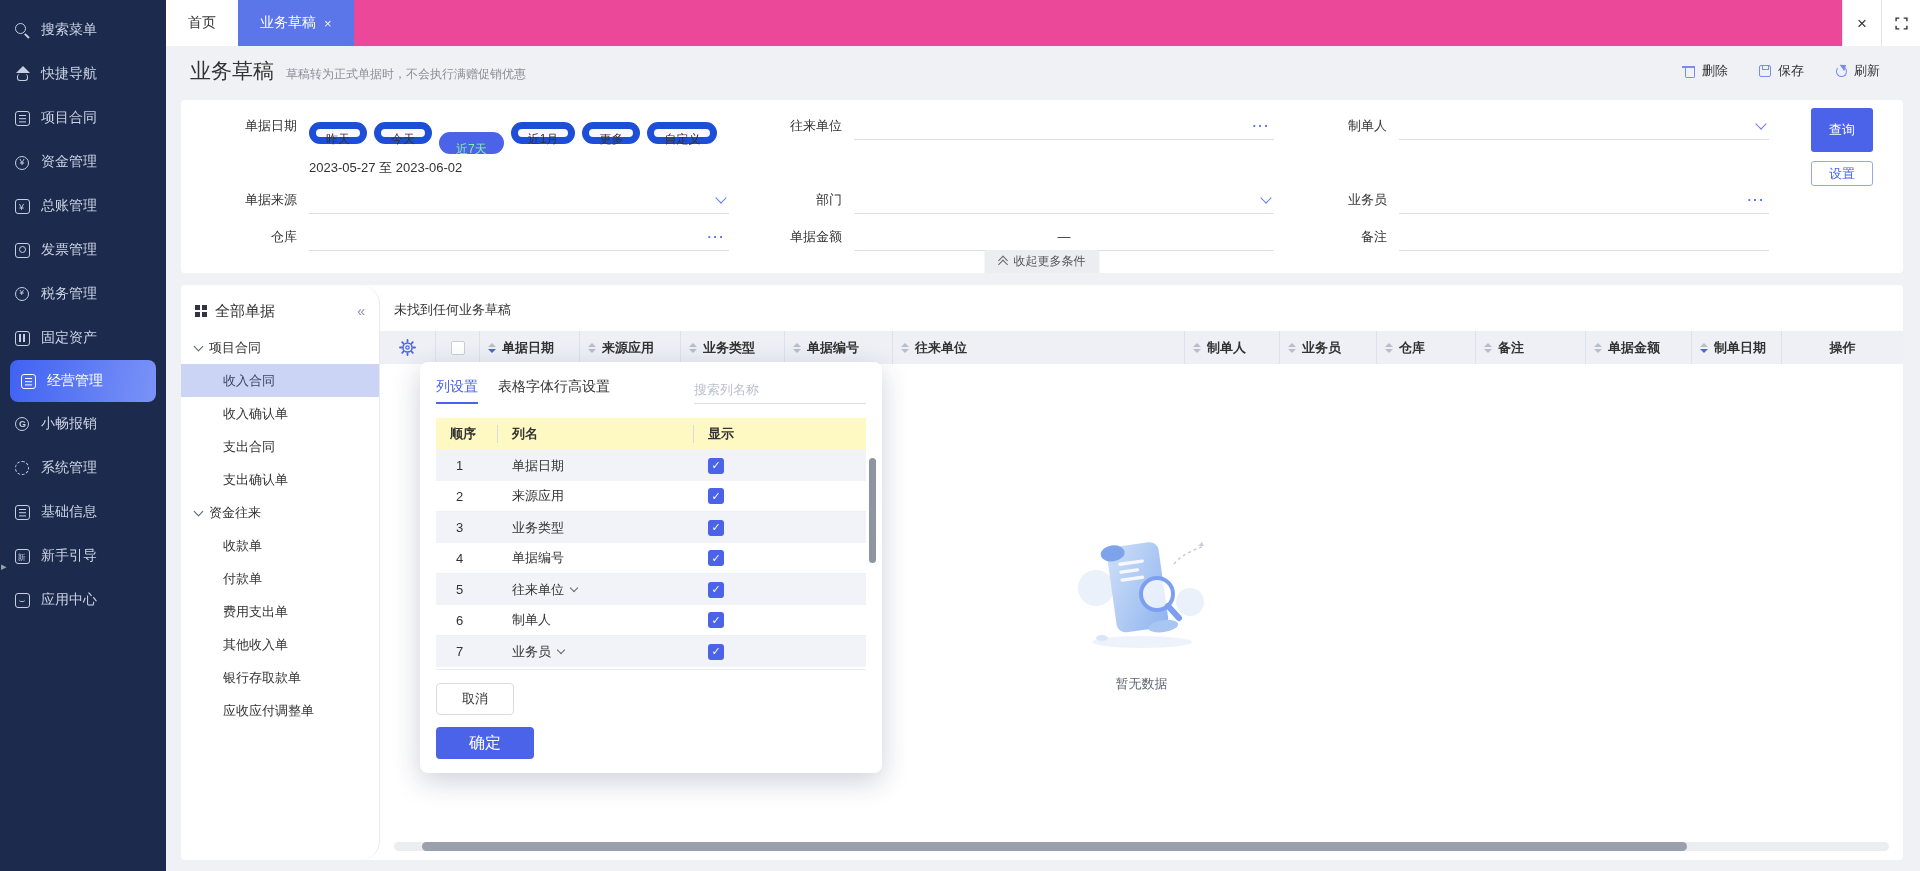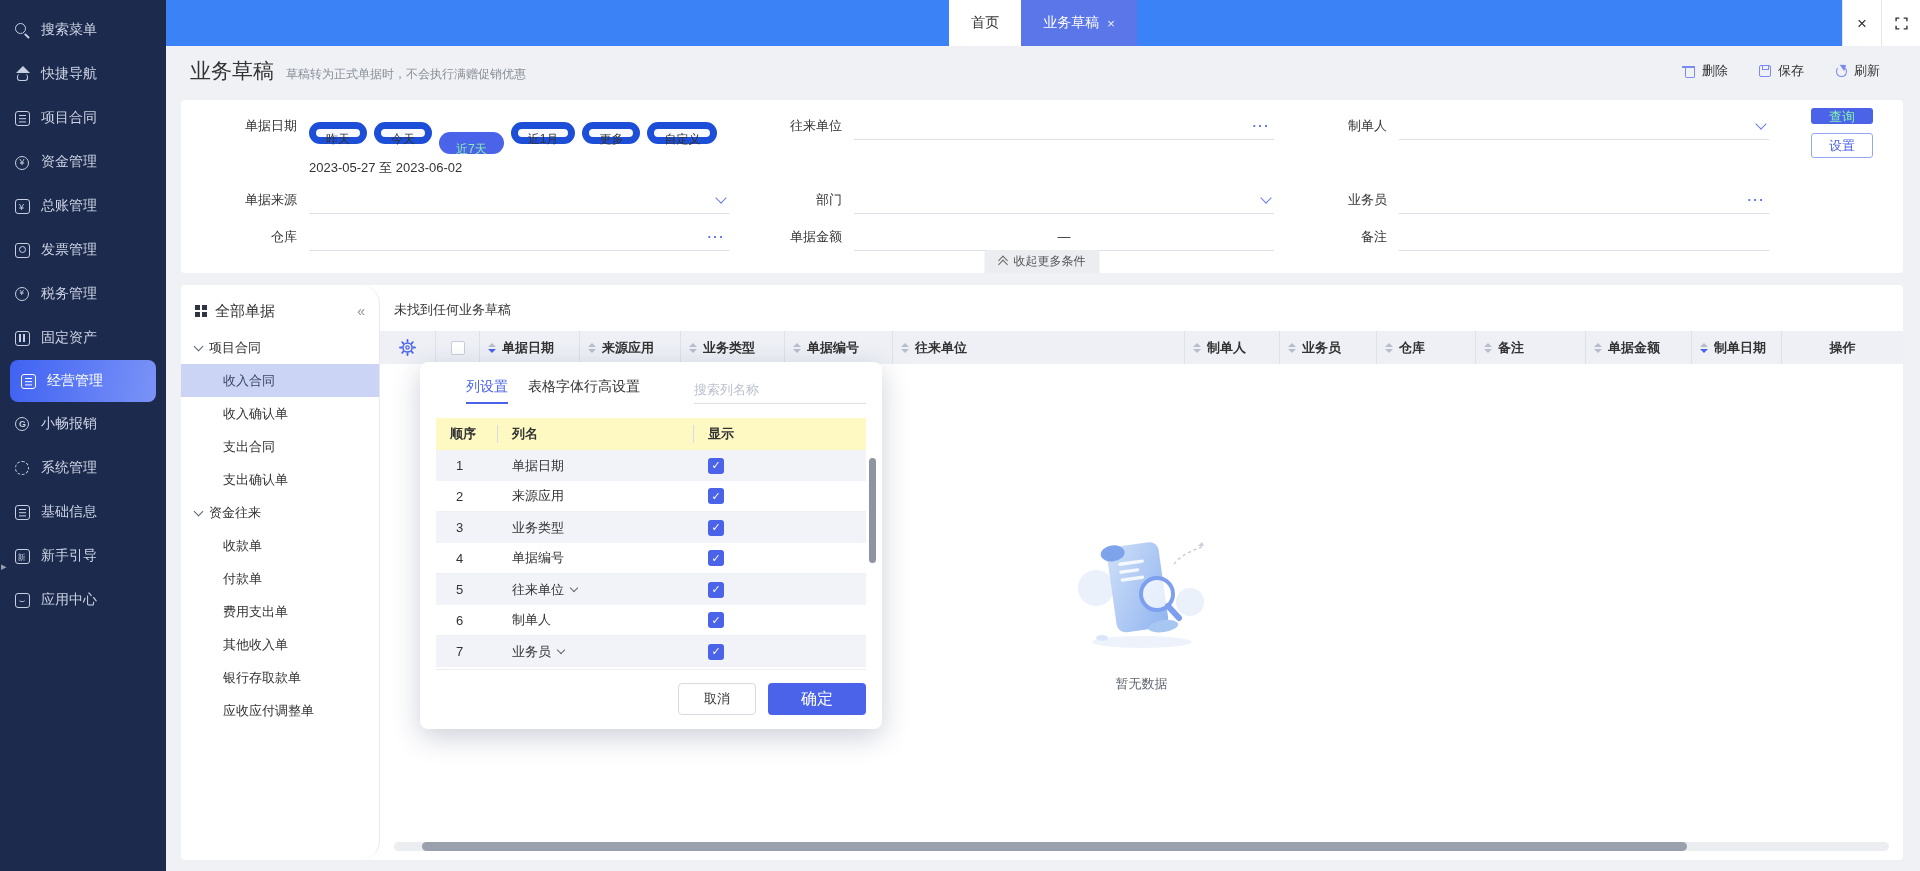--- a/index.html
+++ b/index.html
@@ -33,21 +33,21 @@
   .i-asset::after{content:"";position:absolute;left:5px;top:4.5px;width:2px;height:8px;background:currentColor;box-shadow:4px 0 0 currentColor;}
   .i-reimburse::before{inset:auto;left:1px;top:1px;width:12px;height:12px;border:1.5px solid;border-radius:50%;}
   .i-reimburse::after{content:"G";position:absolute;left:5px;top:3px;font-size:9px;font-weight:bold;}
   .i-system::before{inset:auto;left:1px;top:1px;width:12px;height:12px;border:1.5px dashed;border-radius:50%;}
   .i-guide::after{content:"新";position:absolute;left:3.5px;top:4px;font-size:8px;}
   .i-appcenter::after{content:"";position:absolute;left:4.5px;top:5px;width:6px;height:4px;border-bottom:1.6px solid;border-radius:50%;}
   .edge-arrow{position:absolute;left:1px;top:560px;color:#9aa0b0;font-size:11px;z-index:9;}
 
   
   .main{position:absolute;left:166px;top:0;right:0;bottom:0;}
-  .tabbar{height:46px;background:#3b82f6;display:flex;align-items:stretch;position:relative;justify-content:center;}
+  .tabbar{height:46px;background:#ec4899;display:flex;align-items:stretch;position:relative;}
   .tab{display:flex;align-items:center;justify-content:center;padding:0 22px;font-size:14px;cursor:pointer;background:#fff;color:#333;}
   .tab.active{background:var(--tab-active);color:#fff;}
   .tab-close{margin-left:8px;font-size:13px;opacity:.9;}
   .win-controls{position:absolute;right:0;top:0;bottom:0;display:flex;}
   .win-btn{width:39px;background:#fff;border-left:1px solid #e2e5ec;display:flex;align-items:center;justify-content:center;cursor:pointer;color:#333;}
   .win-btn .x{font-size:17px;line-height:1;}
 
   
   .page-header{height:50px;display:flex;align-items:center;padding:0 40px 0 24px;}
   .page-title{font-size:21px;color:#333;font-weight:400;}
@@ -74,21 +74,21 @@
   .dots{color:#5b74ec;font-weight:700;font-size:13px;letter-spacing:1.5px;margin-right:4px;flex:none;}
   .dots::before{content:"\00B7\00B7\00B7";}
   .pillbar{display:flex;gap:7px;align-items:center;}
   .pill{height:22px;line-height:20px;padding:0 10px;border:7px solid #1d4ed8;border-radius:12px;background:#f7f9ff;font-size:12px;color:#333;cursor:pointer;white-space:nowrap;}
   .pill.active{background:var(--accent);border-color:var(--accent);color:#86efac;margin-top:20px;}
   .date-range{font-size:13px;color:#333;margin-top:5px;}
   .amount-wrap{display:flex;align-items:flex-end;gap:14px;flex:1;max-width:420px;}
   .amount-wrap .f-ctrl{flex:1;}
   .amount-sep{line-height:28px;color:#333;}
   .fc-buttons{position:absolute;right:30px;top:8px;display:flex;flex-direction:column;gap:9px;align-items:flex-end;}
-  .btn-query{width:62px;height:16px;background:var(--accent);color:#86efac;border:none;border-radius:3px;font-size:13px;cursor:pointer;}
+  .btn-query{width:62px;height:44px;background:var(--accent);color:#ffffff;border:none;border-radius:3px;font-size:13px;cursor:pointer;}
   .btn-settings{width:62px;height:25px;background:#fff;color:var(--accent);border:1px solid #98a6f2;border-radius:3px;font-size:13px;cursor:pointer;}
   .collapse-bar{position:absolute;left:50%;bottom:0;transform:translateX(-50%);height:23px;padding:0 14px;background:#ebedf1;border-radius:3px 3px 0 0;display:flex;align-items:center;gap:6px;font-size:12px;color:#555;cursor:pointer;}
   .dbl-up{position:relative;width:9px;height:9px;}
   .dbl-up::before,.dbl-up::after{content:"";position:absolute;left:1px;width:6px;height:6px;border-left:1.4px solid #666;border-top:1.4px solid #666;transform:rotate(45deg);}
   .dbl-up::before{top:0;} .dbl-up::after{top:4px;}
 
   
   .content-card{position:absolute;left:15px;right:17px;top:285px;bottom:11px;background:#fff;border-radius:4px;display:flex;}
   .tree-panel{width:199px;border-right:1px solid #e8eaf0;padding-top:6px;flex:none;border-radius:19px;}
   .tree-head{height:40px;display:flex;align-items:center;padding:0 14px;}
@@ -150,21 +150,21 @@
   .dh span:nth-child(2){width:196px;}
   .dh span:nth-child(3){flex:1;border-right:none;}
   .d-row{display:flex;height:31px;align-items:center;border-bottom:1px solid #eef0f5;font-size:13px;}
   .d-row:nth-of-type(odd){background:#f1f3f9;border-bottom:none;}
   .c-order{width:62px;padding-left:20px;}
   .c-name{width:196px;padding-left:14px;display:flex;align-items:center;gap:7px;}
   .c-chev{width:6px;height:6px;border-right:1.3px solid #666;border-bottom:1.3px solid #666;transform:rotate(45deg);margin-bottom:3px;}
   .c-show{flex:1;padding-left:14px;}
   .cbx{width:16px;height:16px;background:var(--accent);border-radius:3px;color:#fff;font-size:11px;display:flex;align-items:center;justify-content:center;cursor:pointer;}
   .dlg-vscroll{position:absolute;right:-10px;top:40px;width:7px;height:105px;background:#8f95a0;border-radius:4px;cursor:grab;}
-  .dlg-footer{display:flex;justify-content:flex-end;gap:12px;padding-top:13px;margin-top:2px;border-top:1px solid #eceef4;}
+  .dlg-footer{display:flex;justify-content:flex-end;gap:12px;padding-top:13px;margin-top:2px;border-top:1px solid #eceef4;flex-direction:column;}
   .btn-cancel{width:78px;height:32px;background:#fff;border:1px solid #d8dbe2;border-radius:4px;font-size:13px;color:#333;cursor:pointer;}
   .btn-ok{width:98px;height:32px;background:var(--accent);border:none;border-radius:4px;font-size:16px;color:#fff;cursor:pointer;}
 </style>
 </head>
 <body>
 
 <nav class="sidebar">
   <div>
 
       <div class="side-item">
@@ -607,21 +607,21 @@
         <div class="empty-text">暂无数据</div>
       </div>
 
       <div class="h-scroll">
         <div class="h-thumb"></div>
       </div>
     </div>
 
     <div class="dialog">
       <div class="dlg-tabs">
-        <div style="display:flex;gap:20px;margin-left:30px;">
+        <div style="display:flex;gap:20px;">
 
             <span class="dlg-tab active">列设置</span>
 
             <span class="dlg-tab">表格字体行高设置</span>
           </div>
         <div class="dlg-search">
           <input placeholder="搜索列名称" style="">
           <svg width="16" height="16" viewBox="0 0 16 16">
             <circle cx="7" cy="7" r="4.6" fill="none" stroke="#4a63e8" stroke-width="1.5"></circle>
             <line x1="10.5" y1="10.5" x2="14" y2="14" stroke="#4a63e8" stroke-width="1.5" stroke-linecap="round"></line>

